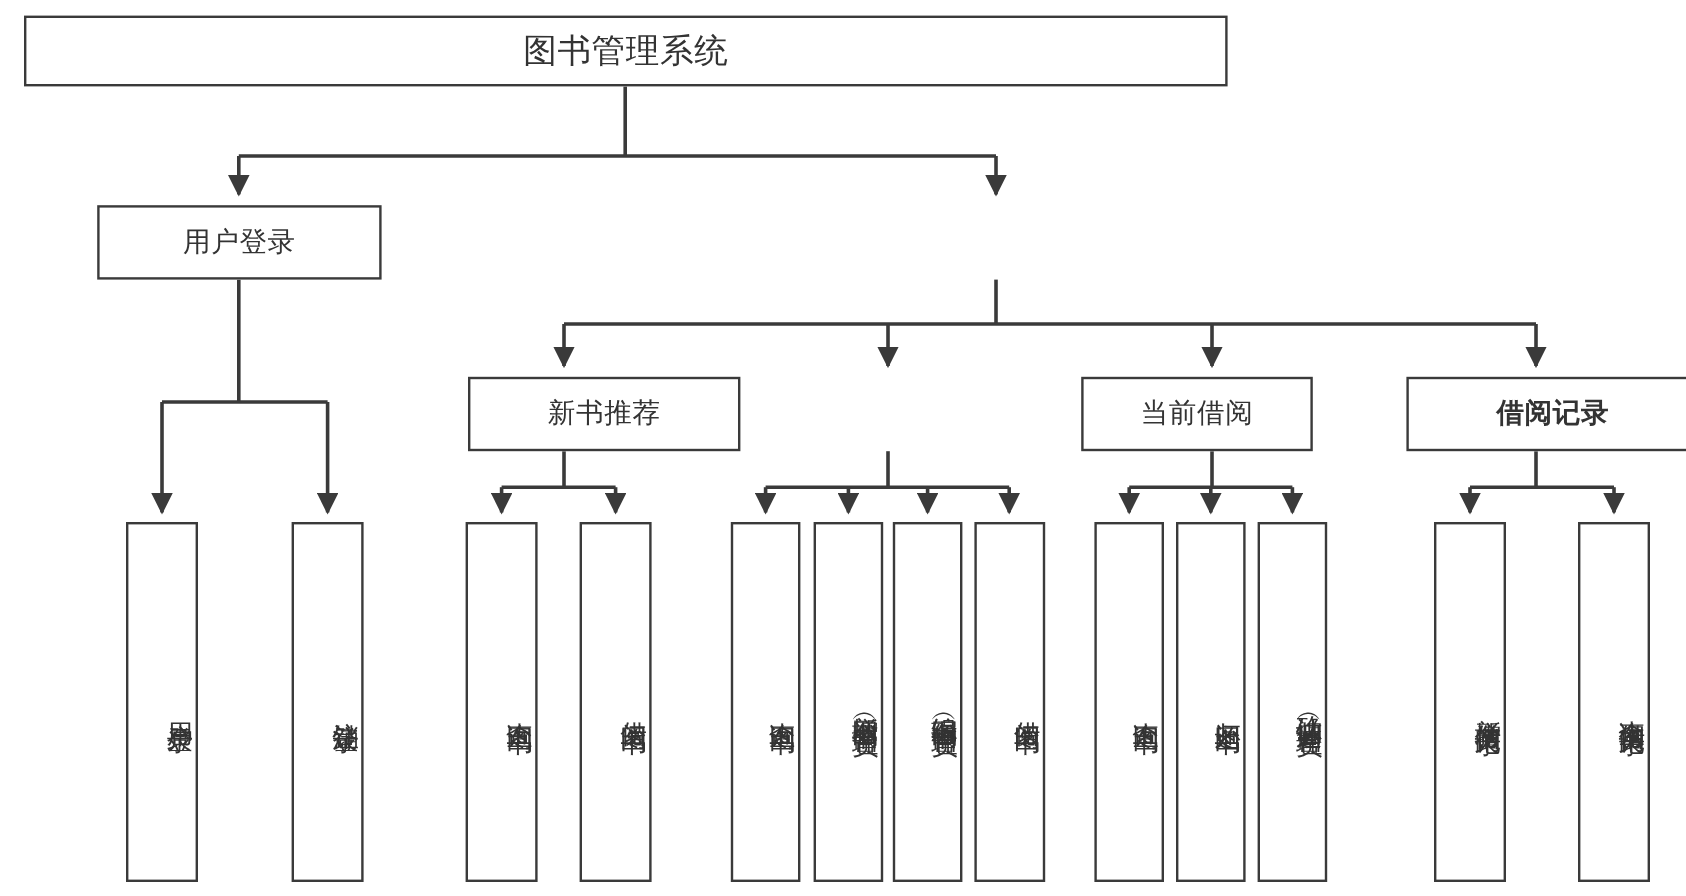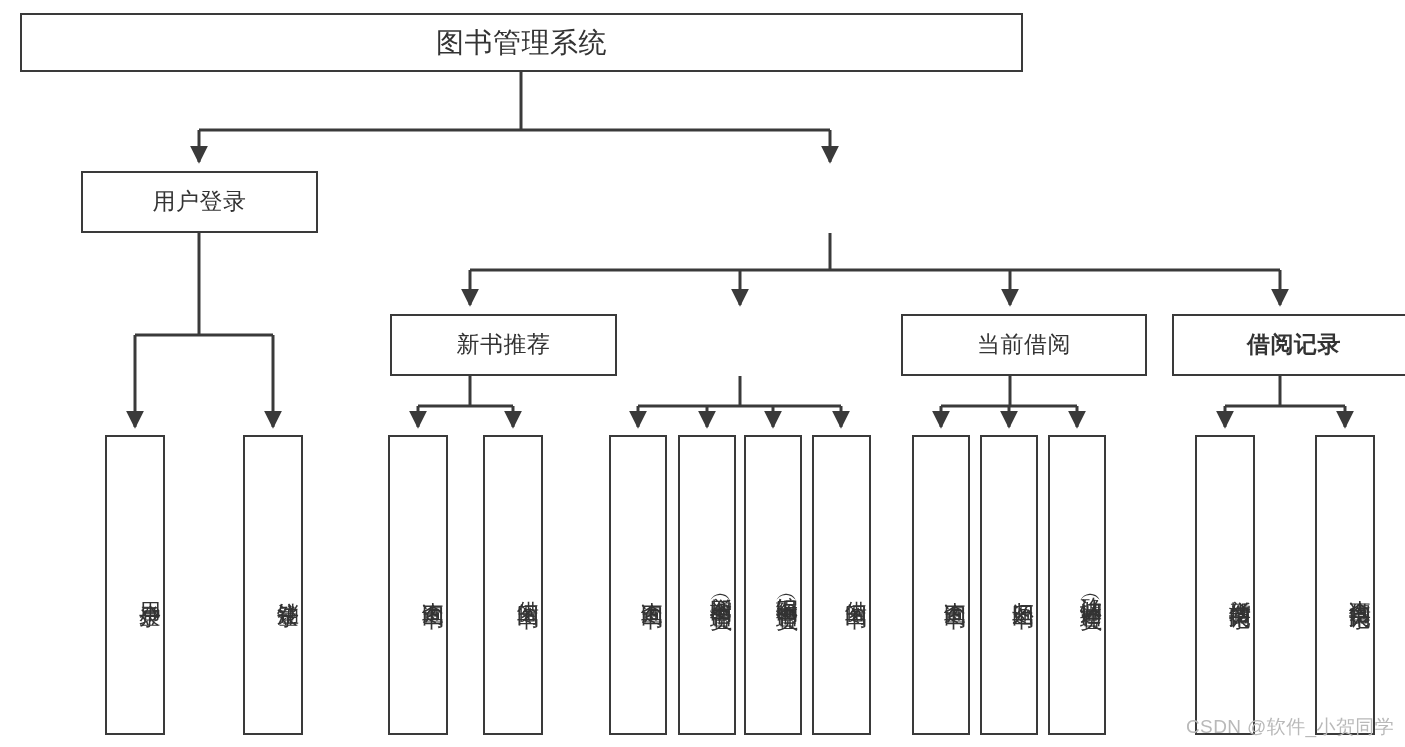--- a/index.html
+++ b/index.html
@@ -124,35 +124,34 @@
       <path d="M 1225 406 L 1225 427" marker-end="url(#arrow)"></path>
       <path d="M 1345 406 L 1345 427" marker-end="url(#arrow)"></path>
     </g>
   </svg>
 
   <div class="node node-h root" style="left:20px; top:13px; width:1003px; height:59px;">图书管理系统</div>
 
   <div class="node node-h" style="left:81px; top:171px; width:237px; height:62px;">用户登录</div>
 
   <div class="node node-h" style="left:362px; top:314px; width:227px; height:62px;margin-left:28px;">新书推荐</div>
-  <div class="node node-h" style="left:901px; top:314px; width:246px; height:62px;">当前借阅</div>
+  <div class="node node-h" style="left:901px; top:314px; width:193px; height:62px;">当前借阅</div>
   <div class="node node-h" style="left:1172px; top:314px; width:244px; height:62px;font-weight:bold;">借阅记录</div>
 
   <div class="node node-v" style="left:105px; top:435px; width:60px; height:300px;">用户登录</div>
   <div class="node node-v" style="left:243px; top:435px; width:60px; height:300px;">注销登录</div>
 
   <div class="node node-v" style="left:388px; top:435px; width:60px; height:300px;">查询图书</div>
   <div class="node node-v" style="left:483px; top:435px; width:60px; height:300px;">借阅图书</div>
 
   <div class="node node-v" style="left:609px; top:435px; width:58px; height:300px;">查询图书</div>
   <div class="node node-v tall" style="left:678px; top:435px; width:58px; height:300px;">新增图书（管理员）</div>
   <div class="node node-v tall" style="left:744px; top:435px; width:58px; height:300px;">编辑图书（管理员）</div>
   <div class="node node-v" style="left:812px; top:435px; width:59px; height:300px;">借阅图书</div>
 
   <div class="node node-v" style="left:912px; top:435px; width:58px; height:300px;">查询图书</div>
   <div class="node node-v" style="left:980px; top:435px; width:58px; height:300px;">归还图书</div>
   <div class="node node-v tall" style="left:1048px; top:435px; width:58px; height:300px;">确认归还（管理员）</div>
 
   <div class="node node-v" style="left:1195px; top:435px; width:60px; height:300px;">新增借阅记录</div>
   <div class="node node-v" style="left:1315px; top:435px; width:60px; height:300px;">查询借阅记录</div>
 
-  <div class="watermark">CSDN @软件_小贺同学</div>
 </div>
 
 </body></html>

